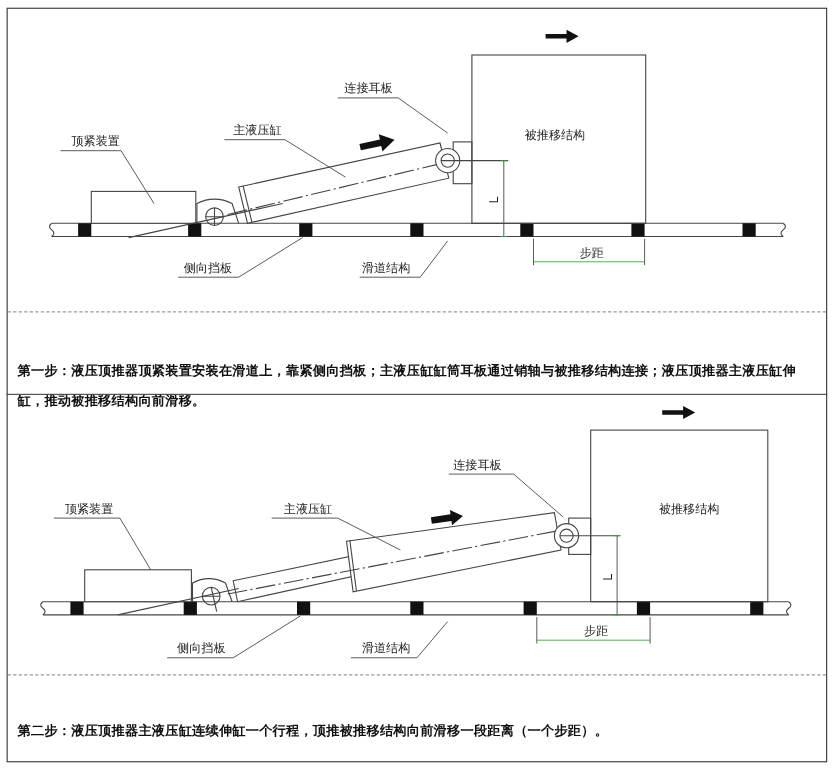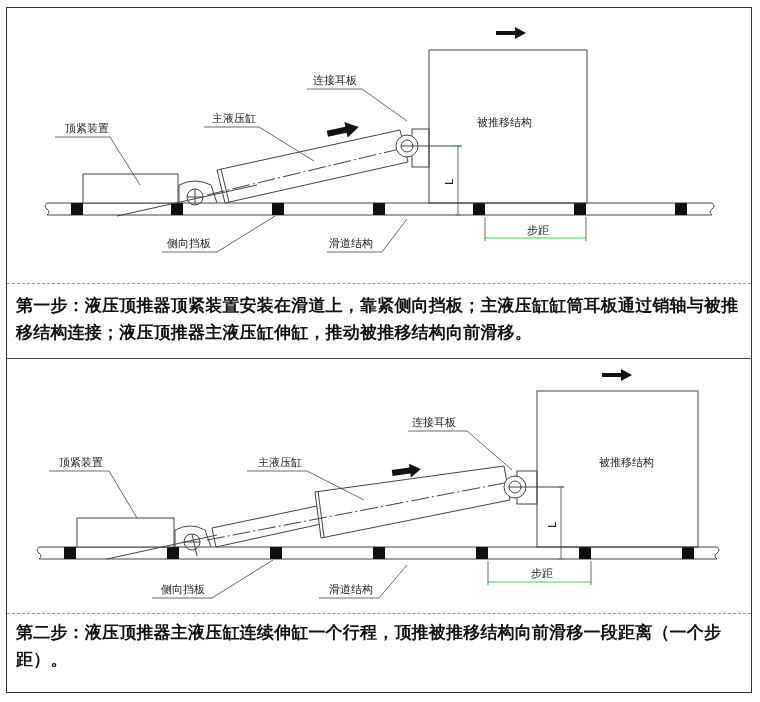--- a/index.html
+++ b/index.html
@@ -1,20 +1,20 @@
 <!DOCTYPE html>
 <html><head>
 <meta charset="utf-8">
 <style>
   html, body { margin: 0; padding: 0; background: #ffffff; }
   body { width: 760px; height: 702px; position: relative; overflow: hidden; font-family: "DejaVu Sans", sans-serif; }
   .frame { position: absolute; left: 6px; top: 7px; width: 746px; height: 686px; border: 1.5px solid #333; box-sizing: border-box; }
   .row-divider { position: absolute; left: 6px; width: 746px; height: 0; border-top: 1.5px solid #444; }
   .dotted { position: absolute; left: 7px; width: 744px; height: 0; border-top: 1.5px dashed #9a9a9a; }
-  .step-text { position: absolute; left: 16px; width: 730px; font-family: "DejaVu Serif", serif; font-weight: bold; font-size: 17px; line-height: 27px; color: #111; letter-spacing: 0.2px; }
+  .step-text { position: absolute; left: 16px; width: 730px; font-family: "DejaVu Serif", serif; font-weight: bold; font-size: 12px; line-height: 27px; color: #111; letter-spacing: 0.2px; margin-top: 32px; }
   svg text { font-family: "DejaVu Sans", sans-serif; font-size: 11px; fill: #222; }
   svg.stage { position: absolute; left: 7px; }
 </style>
 </head>
 <body>
 
 <div class="frame"></div>
 
 <svg class="stage" style="top:9px" width="744" height="274" viewBox="0 0 744 274">
 

